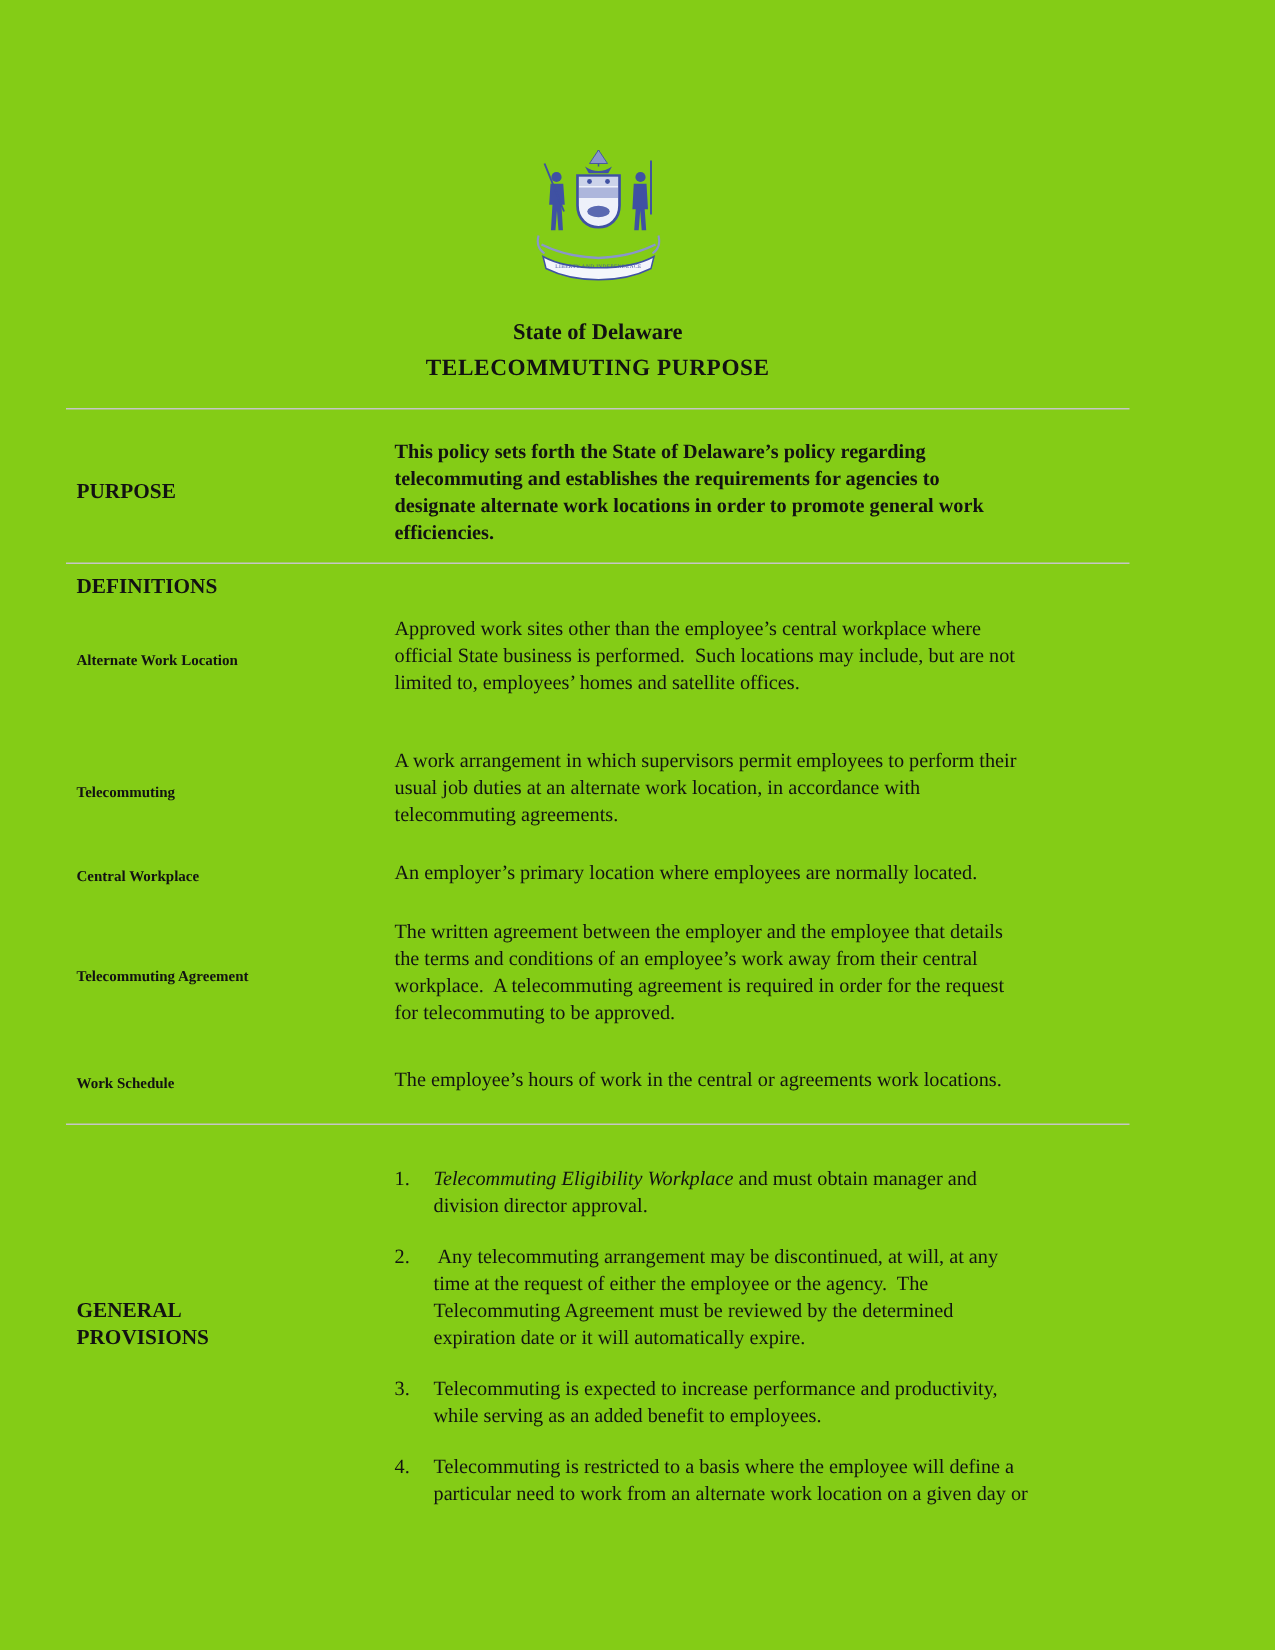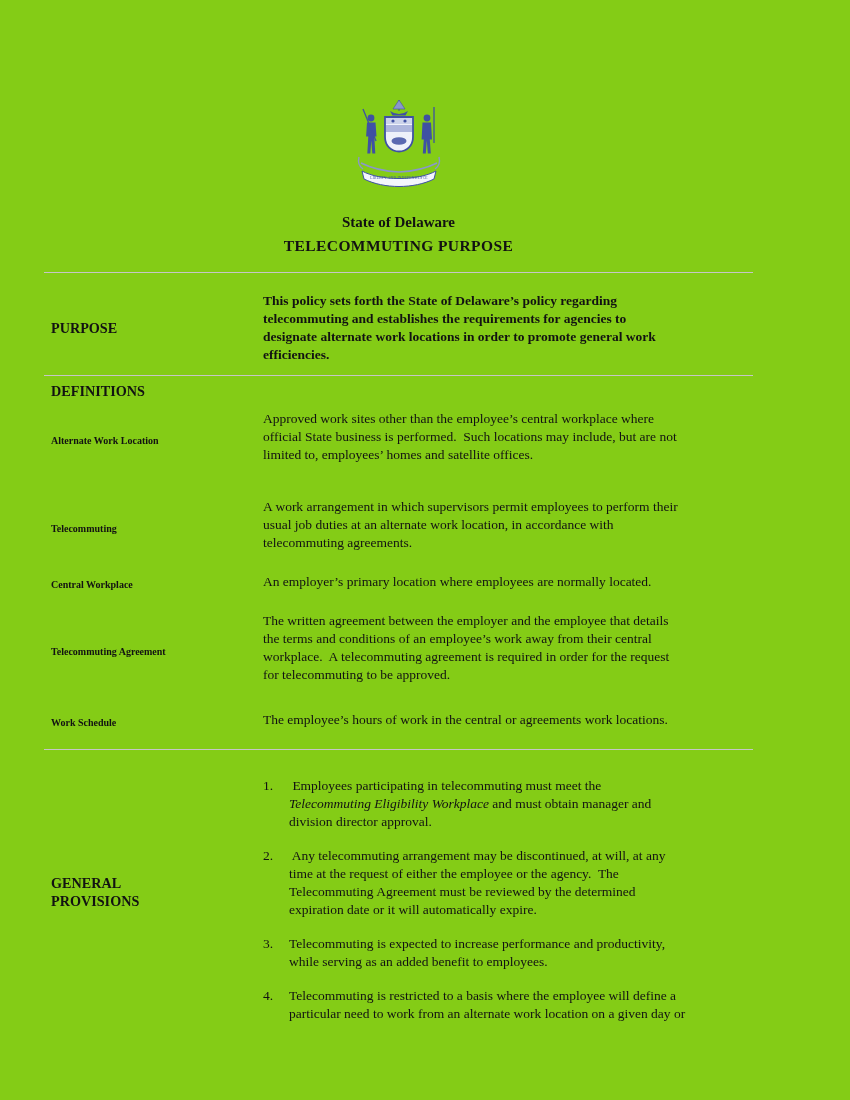--- a/index.html
+++ b/index.html
@@ -151,22 +151,21 @@
 
     <div class="row gp-row">
       <div class="label-col gp-label">
         <div>GENERAL</div>
         <div>PROVISIONS</div>
       </div>
       <div class="gp-list">
 
         <div class="gp-item">
           <div class="gp-num">1.</div>
-          <div class="gp-text"><span> Employees participating in telecommuting must meet the
-</span><i>Telecommuting Eligibility Workplace</i><span> and must obtain manager and
+          <div class="gp-text"><i>Telecommuting Eligibility Workplace</i><span> and must obtain manager and
 division director approval.</span></div>
         </div>
 
         <div class="gp-item">
           <div class="gp-num">2.</div>
           <div class="gp-text"> Any telecommuting arrangement may be discontinued, at will, at any
 time at the request of either the employee or the agency.  The
 Telecommuting Agreement must be reviewed by the determined
 expiration date or it will automatically expire.</div>
         </div>

